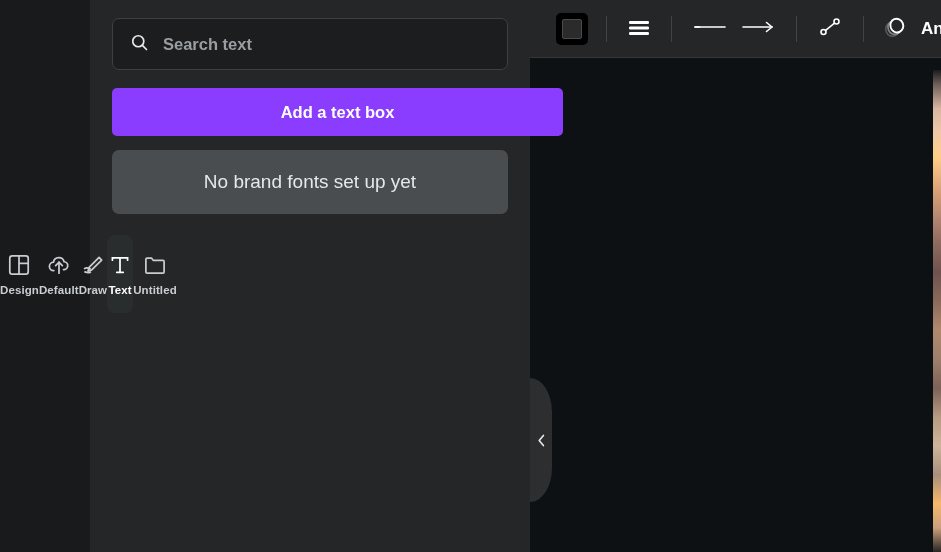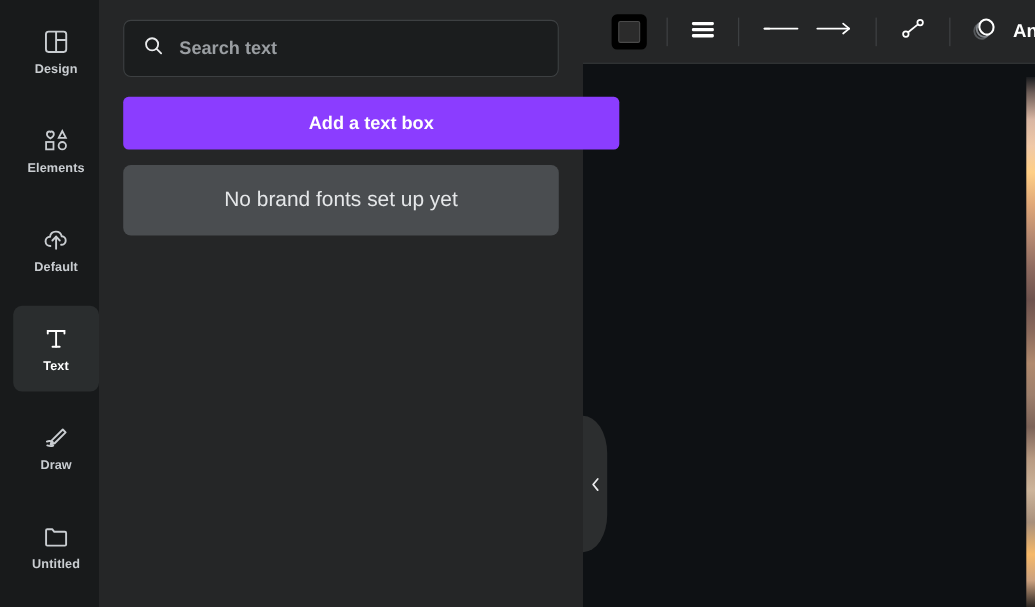--- a/index.html
+++ b/index.html
@@ -11,21 +11,21 @@
     -webkit-font-smoothing: antialiased;
   }
   .app { position: relative; width: 941px; height: 552px; display: flex; }
 
   
   .rail {
     width: 90px; height: 552px;
     background: #181a1b;
     flex: 0 0 90px;
     padding-top: 8px;
-    display: flex; flex-direction: column; align-items: flex-end;
+    display: flex; flex-direction: row; align-items: center;
     position: relative; z-index: 5;
   }
   .rail-item {
     width: 78px; height: 78px; margin-bottom: 12px;
     border-radius: 8px;
     display: flex; flex-direction: column;
     align-items: center; justify-content: center;
     gap: 7px; cursor: pointer;
     color: #c9cdd1;
   }
@@ -163,63 +163,52 @@
       <span class="rail-ico">
         <svg viewBox="0 0 24 24" fill="none" stroke="currentColor" stroke-width="1.6">
           <rect x="3.5" y="3.5" width="17" height="17" rx="2.2"></rect>
           <line x1="12" y1="3.5" x2="12" y2="20.5"></line>
           <line x1="12" y1="10.5" x2="20.5" y2="10.5"></line>
         </svg>
       </span>
       <span class="rail-label">Design</span>
     </div>
 
-    <div class="rail-item">
-      <span class="rail-ico">
-        <svg viewBox="0 0 24 24" fill="none" stroke="currentColor" stroke-width="1.5">
-          <path d="M6.4 4.2c-1.2 0-2.1 1-2.1 2.2 0 1.9 2.3 3.2 2.9 3.6.6-.4 2.9-1.7 2.9-3.6 0-1.2-.9-2.2-2.1-2.2-.4 0-.6.2-.8.4-.2-.2-.4-.4-.8-.4z"></path>
-          <path d="M17.2 3.8 14.2 9.6h6z"></path>
-          <rect x="3.6" y="13" width="6.2" height="6.2"></rect>
-          <circle cx="17.2" cy="16.1" r="3.1"></circle>
-        </svg>
-      </span>
-      <span class="rail-label">Elements</span>
-    </div>
 
     <div class="rail-item">
       <span class="rail-ico">
         <svg viewBox="0 0 24 24" fill="none" stroke="currentColor" stroke-width="1.6" stroke-linecap="round">
           <path d="M7.2 17.2a3.9 3.9 0 0 1-.3-7.8 5 5 0 0 1 9.8-.4 3.6 3.6 0 0 1-.5 7.2"></path>
           <line x1="12" y1="19.6" x2="12" y2="9.6"></line>
           <polyline points="8.9,12.6 12,9.4 15.1,12.6"></polyline>
         </svg>
       </span>
       <span class="rail-label">Default</span>
     </div>
 
+    <div class="rail-item">
+      <span class="rail-ico">
+        <svg viewBox="0 0 24 24" fill="none" stroke="currentColor" stroke-width="1.6" stroke-linecap="round" stroke-linejoin="round">
+          <path d="M18.8 4.6 9.6 13.8l-1 3.4 3.4-1 9.2-9.2z" transform="translate(-1.2,0.4)"></path>
+          <path d="M4.6 18.4c1.6.6 3.4.9 5 .2"></path>
+          <path d="M4.3 15.2c1.9-1.1 3.9-.3 5.1.5"></path>
+        </svg>
+      </span>
+      <span class="rail-label">Draw</span>
+    </div>
+
     <div class="rail-item active">
       <span class="rail-ico">
         <svg viewBox="0 0 24 24" fill="none" stroke="currentColor" stroke-width="1.6" stroke-linecap="round">
           <polyline points="5,7.6 5,5.4 19,5.4 19,7.6"></polyline>
           <line x1="12" y1="5.6" x2="12" y2="18.6"></line>
           <line x1="9" y1="18.7" x2="15" y2="18.7"></line>
         </svg>
       </span>
       <span class="rail-label">Text</span>
-    </div>
-
-    <div class="rail-item">
-      <span class="rail-ico">
-        <svg viewBox="0 0 24 24" fill="none" stroke="currentColor" stroke-width="1.6" stroke-linecap="round" stroke-linejoin="round">
-          <path d="M18.8 4.6 9.6 13.8l-1 3.4 3.4-1 9.2-9.2z" transform="translate(-1.2,0.4)"></path>
-          <path d="M4.6 18.4c1.6.6 3.4.9 5 .2"></path>
-          <path d="M4.3 15.2c1.9-1.1 3.9-.3 5.1.5"></path>
-        </svg>
-      </span>
-      <span class="rail-label">Draw</span>
     </div>
 
     <div class="rail-item">
       <span class="rail-ico">
         <svg viewBox="0 0 24 24" fill="none" stroke="currentColor" stroke-width="1.6" stroke-linejoin="round">
           <path d="M3.6 18.4V6.6a1 1 0 0 1 1-1h4.1l1.8 2.2h8.9a1 1 0 0 1 1 1v9.6a1 1 0 0 1-1 1H4.6a1 1 0 0 1-1-1z"></path>
         </svg>
       </span>
       <span class="rail-label">Untitled</span>
     </div>

